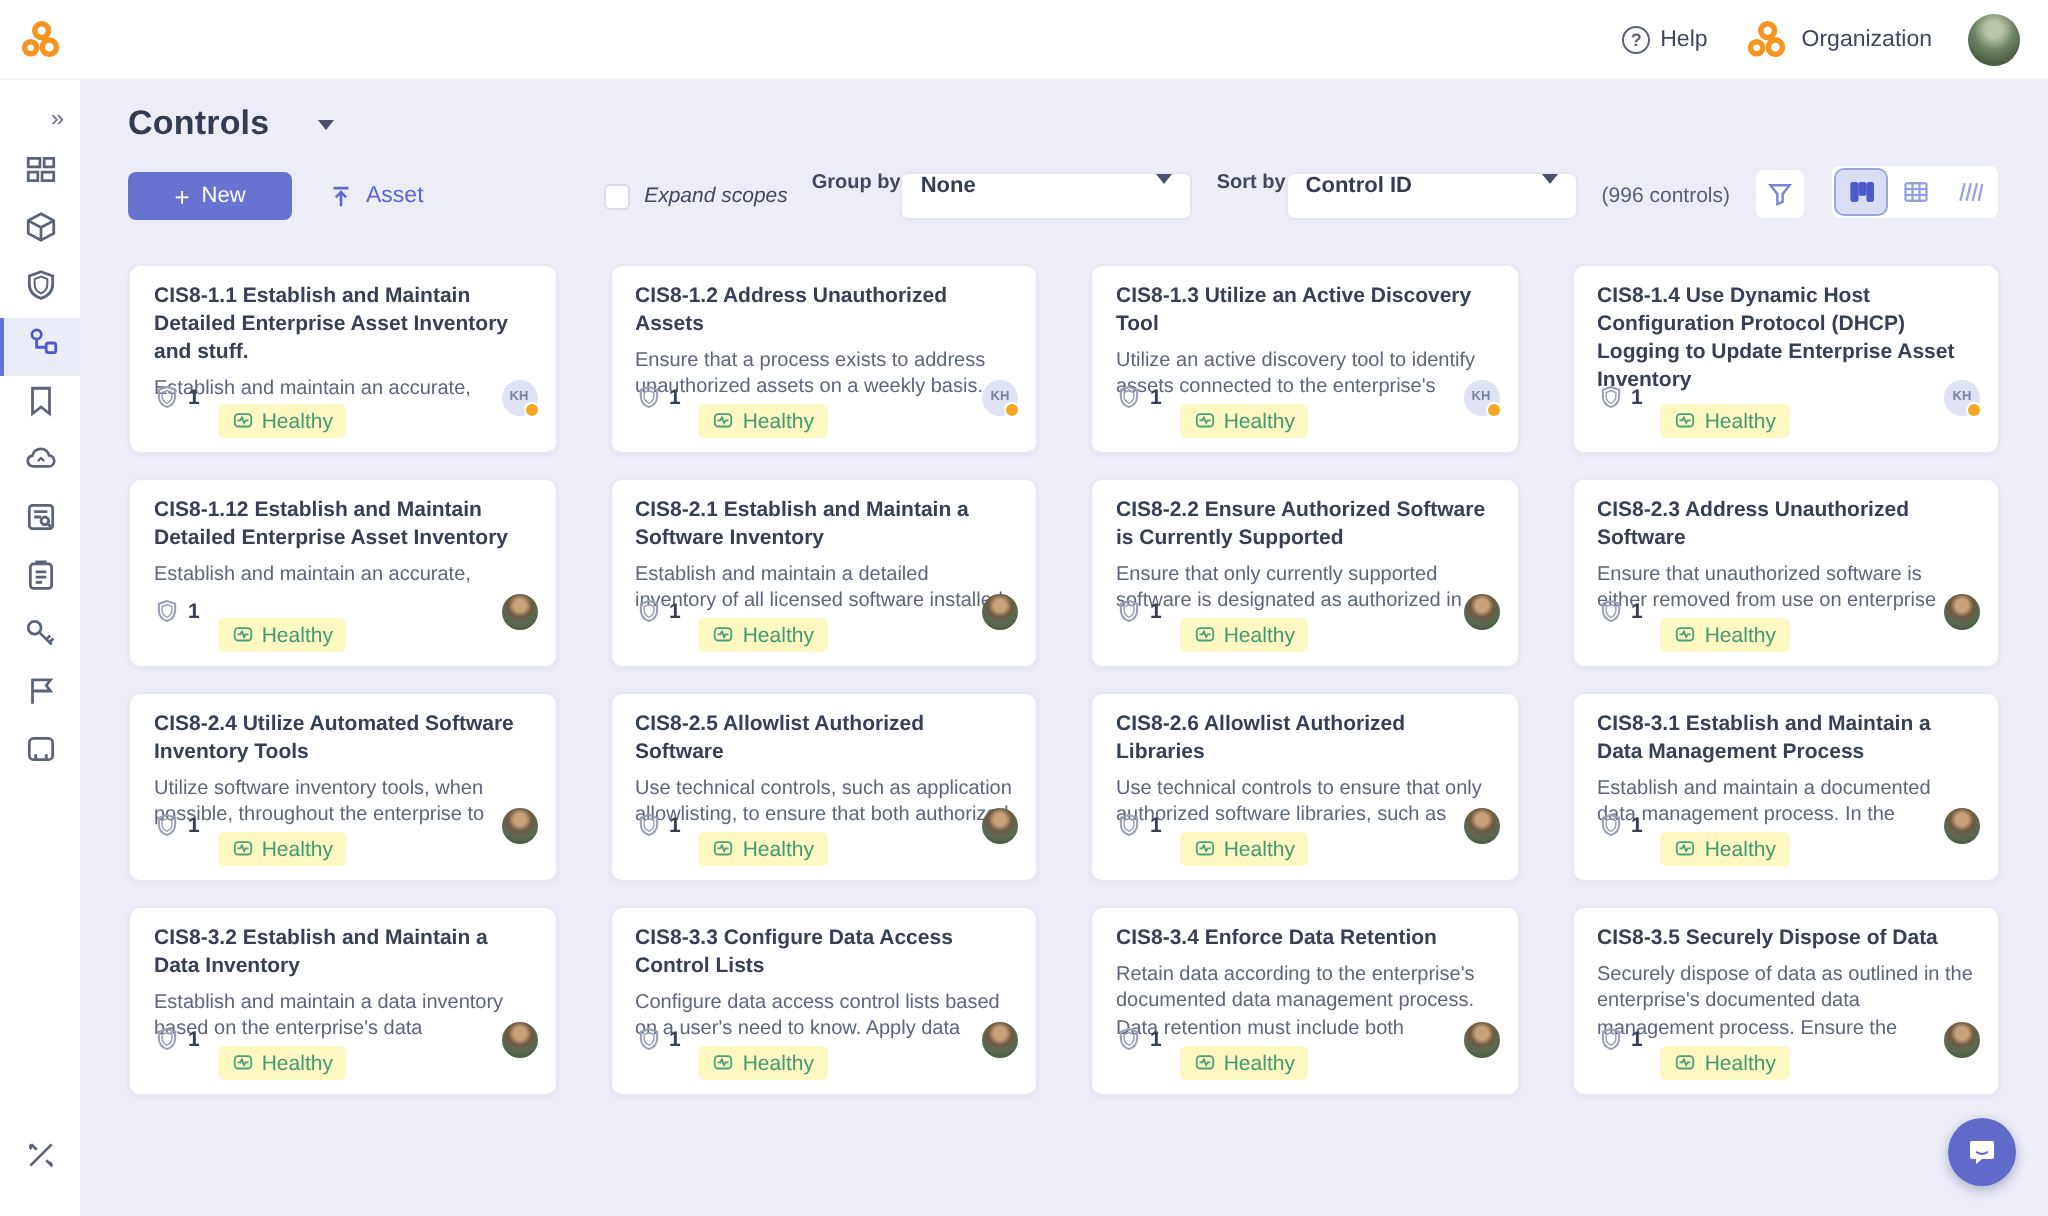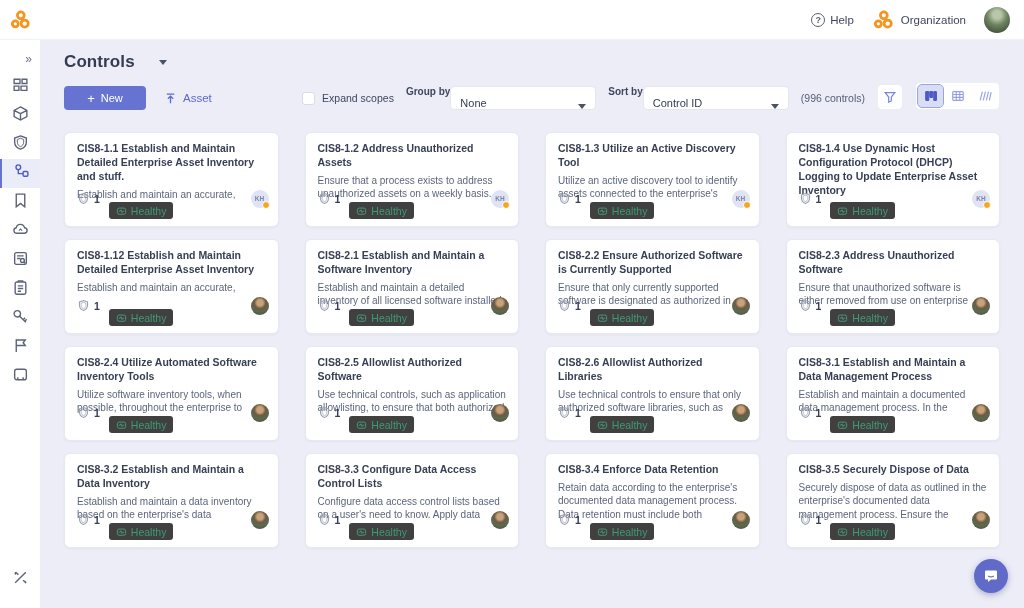--- a/index.html
+++ b/index.html
@@ -40,25 +40,25 @@
   .toolbar { display:flex; align-items:flex-end; margin-bottom:22px; }
   .btn-new { height:24px; min-width:82px; background:#6673d1; color:#fff; border:none; border-radius:4px;
     font-size:11px; display:flex; align-items:center; justify-content:center; gap:6px; cursor:pointer;
     font-family:inherit; padding:0 14px; }
   .btn-new .plus { font-size:13px; line-height:1; }
   .link-import { display:flex; align-items:center; gap:6px; color:#5a68cf; font-size:11.5px;
     margin-left:18px; cursor:pointer; height:24px; }
   .tb-right { margin-left:auto; display:flex; align-items:flex-end; gap:12px; }
   .chk-wrap { display:flex; align-items:center; gap:7px; height:24px; cursor:pointer; }
   .chk { width:13px; height:13px; background:#fff; border:1px solid #d8dbe8; border-radius:3px; }
-  .chk-label { font-size:10.5px; color:#3f475e; }
+  .chk-label { font-size:10.5px; color:#3f475e;font-style:italic; }
   .dd-stack { display:flex; }
   .dd-label { font-size:10px; font-weight:700; color:#3f475e; margin-bottom:4px; }
   .dd { width:146px; height:24px; background:#fff; border:1px solid #e3e5f0; border-radius:4px;
-    display:flex; align-items:flex-end; padding:0 9px; font-size:11px; color:#333c52; cursor:pointer; }
+    display:flex; align-items:flex-start; padding:0 9px; font-size:11px; color:#333c52; cursor:pointer;font-weight:bold; }
   .dd .caret { margin-left:auto; }
   .count { font-size:10.5px; color:#555e75; height:24px; display:flex; align-items:center; }
   .icon-btn { width:26px; height:26px; background:#fff; border:1px solid #eceef6; border-radius:5px;
     display:flex; align-items:center; justify-content:center; cursor:pointer; }
   .icon-btn svg { width:14px; height:14px; stroke:#7c86d8; fill:none; stroke-width:1.4; }
   .view-group { background:#fff; border-radius:5px; padding:2px; display:flex; gap:2px; border:1px solid #eceef6; }
   .view-btn { width:25px; height:22px; border-radius:4px; display:flex; align-items:center;
     justify-content:center; cursor:pointer; }
   .view-btn svg { width:14px; height:14px; stroke:#98a1e0; fill:none; stroke-width:1.3; }
   .view-btn.active { background:#d9def4; outline:1px solid #9aa4e2; }
@@ -68,21 +68,21 @@
   .grid { display:grid; grid-template-columns:repeat(4,1fr); gap:12px 26px; }
   .card { background:#fff; border:1px solid #e7e9f2; border-radius:6px; height:95px;
     padding:9px 12px 8px 12px; position:relative; box-shadow:0 1px 2px rgba(46,52,90,.05); cursor:pointer; }
   .card-body { height:57px; overflow:hidden; }
   .card-title { font-size:10.5px; font-weight:700; color:#363f54; line-height:1.33; }
   .card-desc { font-size:10px; color:#5c657a; line-height:1.35; margin-top:4px; }
   .card-foot { position:absolute; left:12px; right:9px; bottom:7px; display:flex; align-items:center; }
   .scope { display:flex; align-items:center; gap:4px; }
   .scope svg { width:13px; height:13px; stroke:#9aa1b5; fill:none; stroke-width:1.3; }
   .scope-n { font-size:10.5px; color:#363f54; font-weight:600; }
-  .badge { margin-left:9px; display:flex; align-items:flex-end; gap:4px; background:#404040;
+  .badge { margin-left:9px; display:flex; align-items:flex-start; gap:4px; background:#fef9c3;
     border-radius:3px; padding:2.5px 7px;margin-top:24px; }
   .badge svg { width:11px; height:11px; stroke:#49a07c; fill:none; stroke-width:1.3; }
   .badge-label { font-size:10.5px; color:#3f9a74; }
   .avatar { margin-left:auto; width:18px; height:18px; border-radius:50%; position:relative; flex:none; }
   .avatar.initials { background:#dfe3f3; color:#7a84a8; font-size:6.5px; font-weight:700;
     display:flex; align-items:center; justify-content:center; }
   .avatar.initials::after { content:""; position:absolute; right:-1px; bottom:-1px; width:6px; height:6px;
     border-radius:50%; background:#f5a623; border:1px solid #fff; }
   .avatar.photo { background:radial-gradient(circle at 50% 32%, #caa27a 0 20%, #6e5a43 38%, #5a6a52 62%, #39452f 100%); }
 

